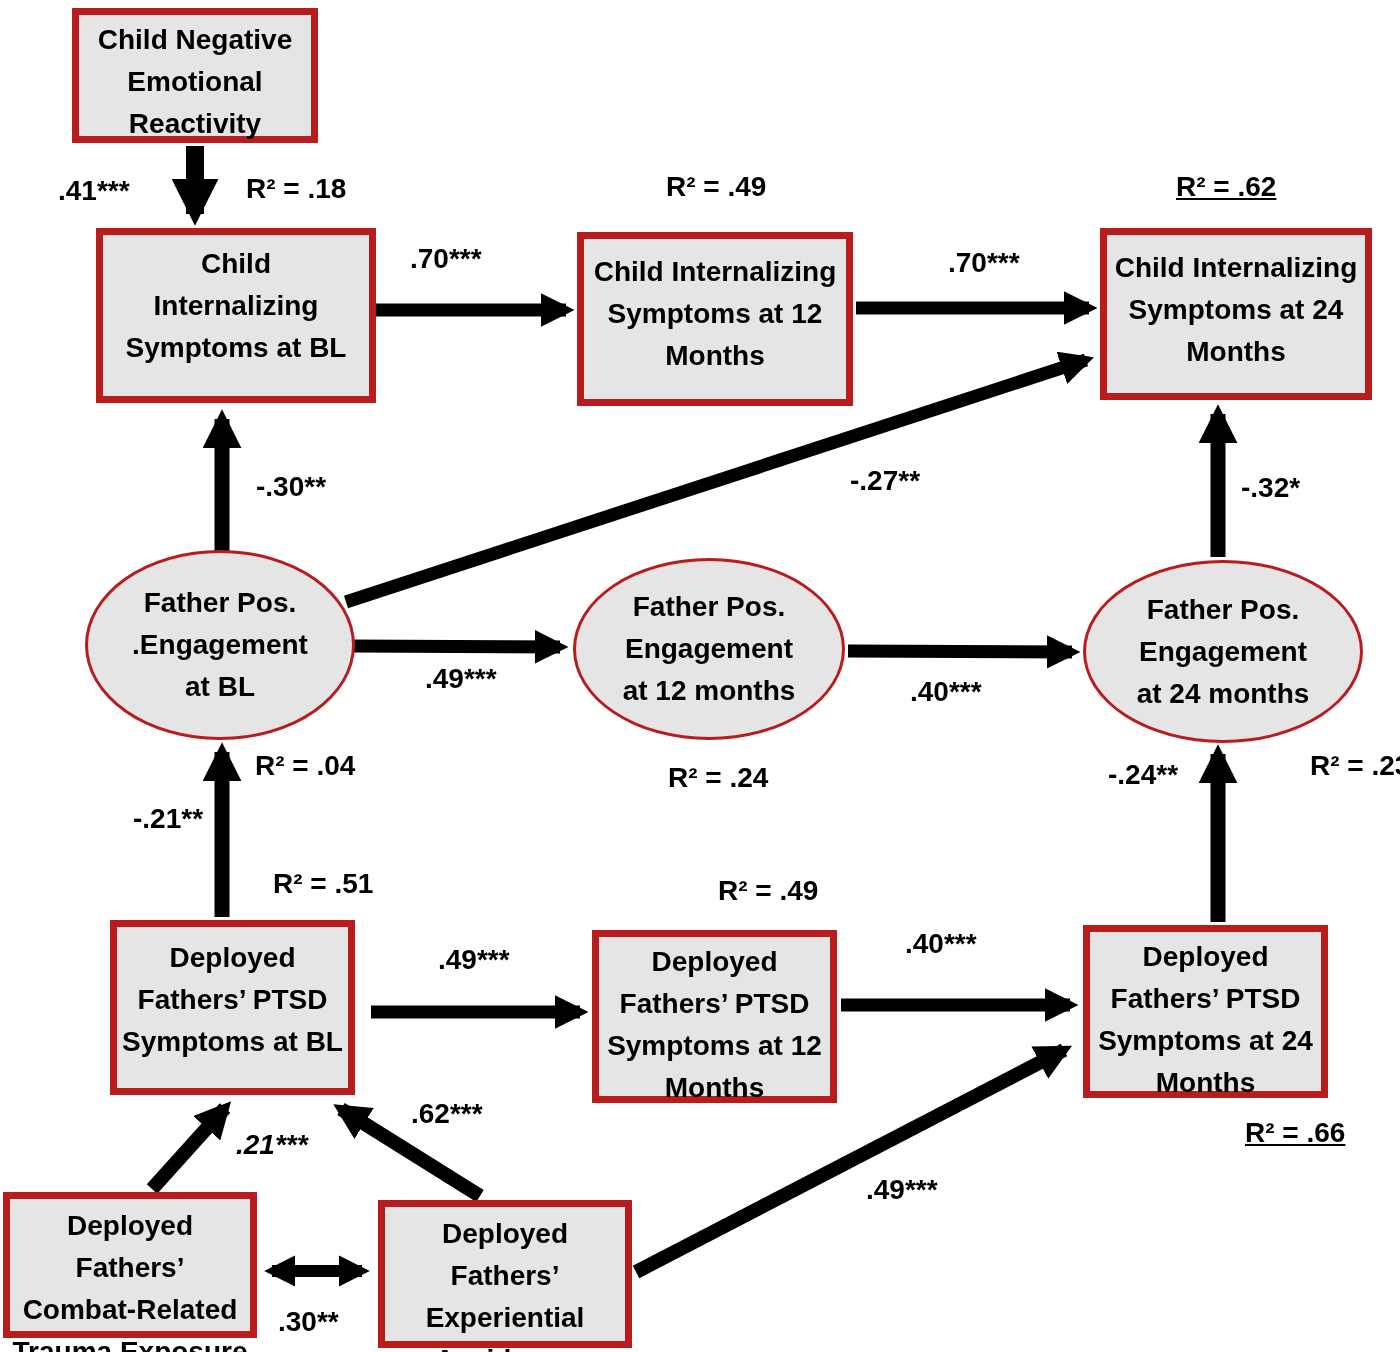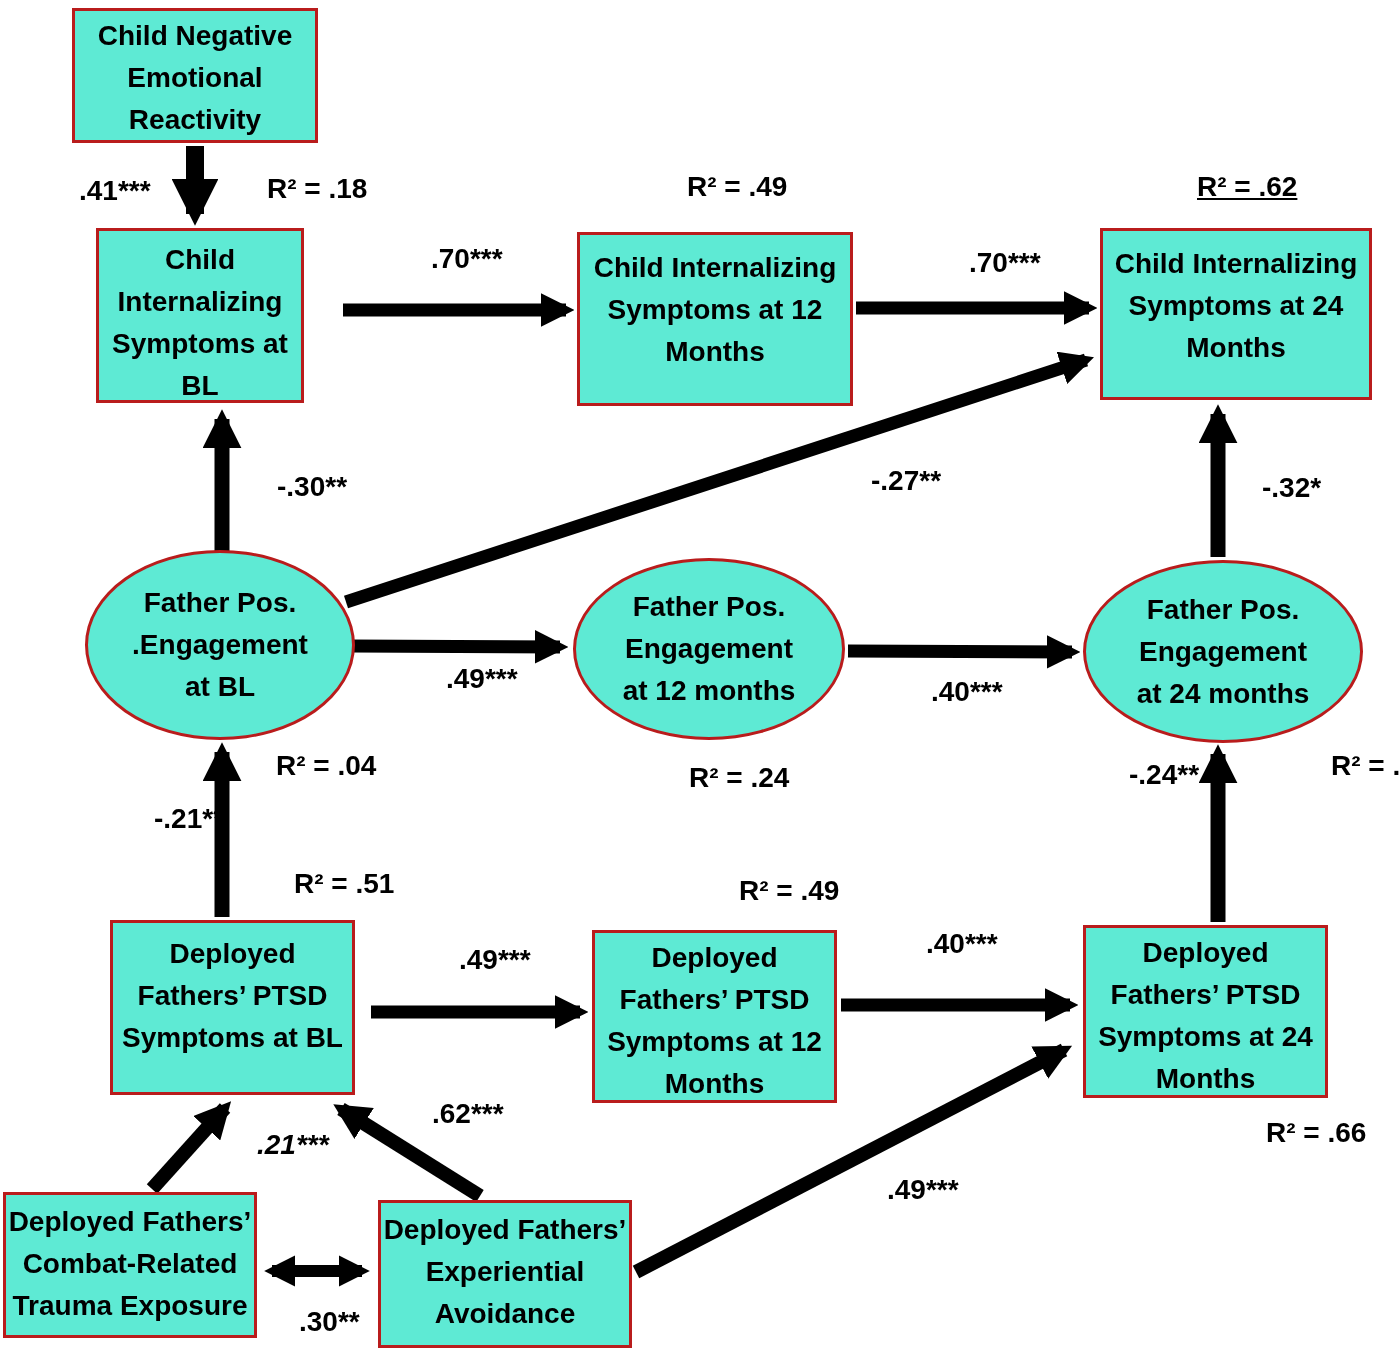--- a/index.html
+++ b/index.html
@@ -5,36 +5,36 @@
   * { margin:0; padding:0; box-sizing:border-box; }
   html,body { background:#ffffff; }
   body {
     width:1400px; height:1352px; position:relative; overflow:hidden;
     font-family:"Liberation Sans", sans-serif; color:#000;
   }
   #diagram { position:absolute; left:0; top:0; width:1400px; height:1352px; }
   svg.arrow-layer { position:absolute; left:0; top:0; z-index:1; }
 
   .node {
-    position:absolute; z-index:2; background:#5eead4; border:3px solid #b91c1c;
+    position:absolute; z-index:2; background:#e5e5e5; border:7px solid #b91c1c;
     display:flex; justify-content:center; align-items:flex-start;
     text-align:center; font-weight:bold; font-size:28px; line-height:1.5;
     white-space:pre-line;
   }
   .ellipse {
     border-radius:50%; border-width:3px; align-items:center;
   }
   .lbl {
     position:absolute; z-index:3; font-weight:bold; font-size:28px;
-    white-space:nowrap; line-height:1.1;margin-left:21px;
+    white-space:nowrap; line-height:1.1;
   }
 
   
   #n-reactivity { left:72px;  top:8px;    width:246px; height:135px; padding-top:4px; }
-  #n-childbl    { left:96px;  top:228px;  width:208px; height:175px; padding-top:8px; }
+  #n-childbl    { left:96px;  top:228px;  width:280px; height:175px; padding-top:8px; }
   #n-child12    { left:577px; top:232px;  width:276px; height:174px; padding-top:12px; }
   #n-child24    { left:1100px;top:228px;  width:272px; height:172px; padding-top:12px; }
   #n-ptsdbl     { left:110px; top:920px;  width:245px; height:175px; padding-top:10px; }
   #n-ptsd12     { left:592px; top:930px;  width:245px; height:173px; padding-top:4px; }
   #n-ptsd24     { left:1083px;top:925px;  width:245px; height:173px; padding-top:4px; }
   #n-combat     { left:3px;   top:1192px; width:254px; height:146px; padding-top:6px; }
   #n-avoid      { left:378px; top:1200px; width:254px; height:148px; padding-top:6px; }
 
   
   #e-engbl { left:85px;   top:550px; width:270px; height:190px; }
@@ -59,21 +59,21 @@
   #lbl-n21     { left:133px;  top:804px; }
   #lbl-n24     { left:1108px; top:760px; }
   #lbl-r2-51   { left:273px;  top:869px; }
   #lbl-r2-49b  { left:718px;  top:876px; }
   #lbl-49bl    { left:438px;  top:945px; }
   #lbl-40b     { left:905px;  top:929px; }
   #lbl-62      { left:411px;  top:1099px; }
   #lbl-21      { left:236px;  top:1130px;font-style:italic; }
   #lbl-49d     { left:866px;  top:1175px; }
   #lbl-30      { left:278px;  top:1307px; }
-  #lbl-r2-66   { left:1245px; top:1118px; }
+  #lbl-r2-66   { left:1245px; top:1118px;text-decoration:underline; }
 </style>
 </head>
 <body>
 
 <div id="diagram">
 
   <svg class="arrow-layer" width="1400" height="1352" viewBox="0 0 1400 1352">
     <defs>
       <marker id="ah" viewBox="0 0 10 10" refX="7.5" refY="5" markerWidth="2.6" markerHeight="2.6" orient="auto-start-reverse" markerUnits="strokeWidth">
         <path d="M0 0 L10 5 L0 10 z" fill="#000"></path>

